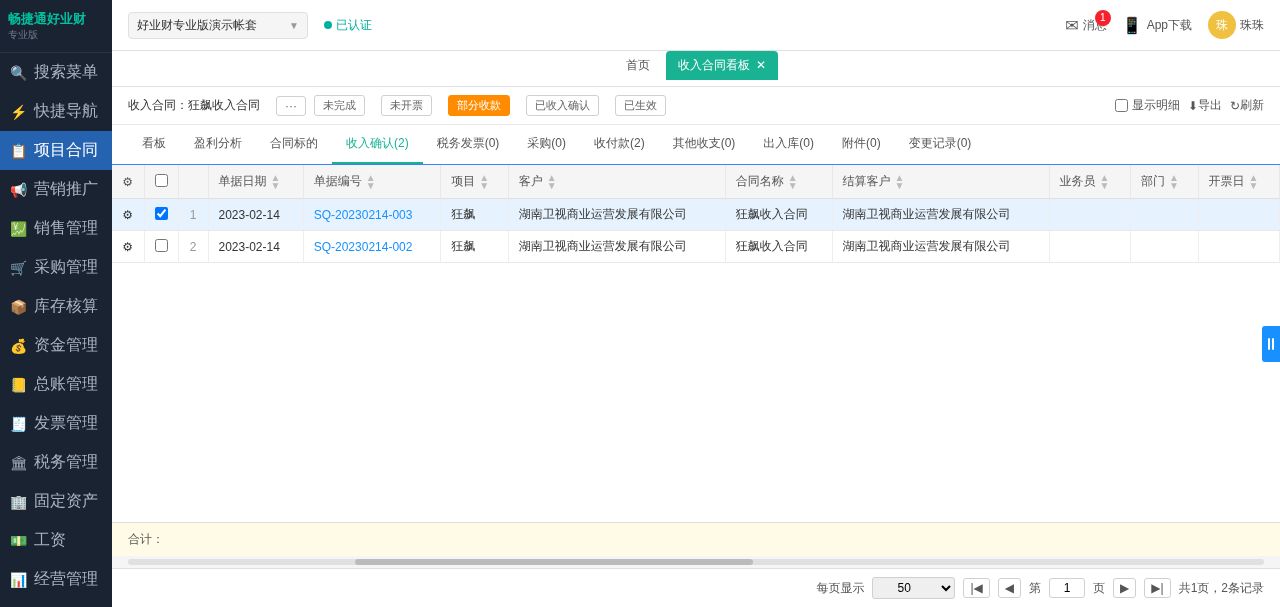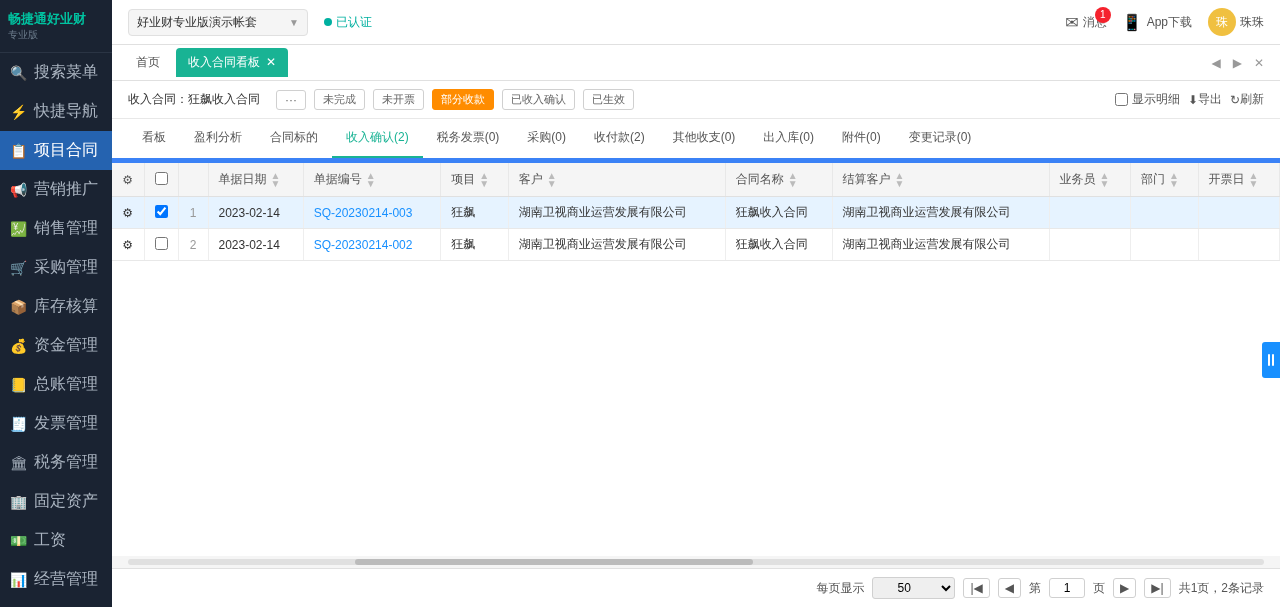--- a/index.html
+++ b/index.html
@@ -12,54 +12,54 @@
     .sidebar-logo-sub { color: #6a7a8a; font-size: 10px; }
     .sidebar-item { display: flex; align-items: center; padding: 9px 10px; cursor: pointer; color: #aab4c0; position: relative; }
     .sidebar-item.active { background: #2563b0; color: #fff; }
     .sidebar-item-icon { width: 18px; margin-right: 6px; text-align: center; font-size: 14px; }
     .sidebar-item-label { font-size: 16px; }
 
     
     .main { flex: 1; display: flex; flex-direction: column; background: #f0f2f5; overflow: hidden; }
 
     
-    .topbar { background: #fff; display: flex; align-items: center; padding: 0 16px; height: 45px; border-bottom: 1px solid #e0e0e0; flex-shrink: 0; }
+    .topbar { background: #fff; display: flex; align-items: center; padding: 0 16px; height: 51px; border-bottom: 1px solid #e0e0e0; flex-shrink: 0; }
     .topbar-selector { display: flex; align-items: center; background: #f5f5f5; border: 1px solid #e0e0e0; border-radius: 4px; padding: 4px 8px; cursor: pointer; margin-right: 16px; min-width: 180px; }
     .topbar-selector-text { color: #333; font-size: 12px; flex: 1; }
     .topbar-selector-arrow { color: #999; font-size: 10px; }
     .topbar-verified { color: #00b0a0; display: flex; align-items: center; font-size: 12px; }
     .topbar-verified-dot { width: 8px; height: 8px; background: #00b0a0; border-radius: 50%; margin-right: 4px; }
     .topbar-actions { margin-left: auto; display: flex; align-items: center; gap: 16px; }
     .topbar-action { display: flex; align-items: center; cursor: pointer; color: #555; font-size: 12px; position: relative; }
     .topbar-action-icon { font-size: 16px; margin-right: 4px; }
     .badge { background: #f5222d; color: #fff; border-radius: 50%; width: 16px; height: 16px; font-size: 10px; display: flex; align-items: center; justify-content: center; position: absolute; top: -6px; right: -4px; }
     .topbar-avatar { width: 28px; height: 28px; background: #f0c040; border-radius: 50%; display: flex; align-items: center; justify-content: center; font-size: 12px; color: #fff; margin-right: 4px; }
 
     
-    .tabbar { background: #fff; display: flex; align-items: center; padding: 0 12px; height: 36px; border-bottom: 1px solid #e0e0e0; flex-shrink: 0; gap: 4px; }
+    .tabbar { background: #fff; display: flex; align-items: center; padding: 0 12px; height: 36px; border-bottom: 1px solid #e0e0e0; flex-shrink: 0; gap: 4px; flex-direction: column; }
     .tab-item { padding: 6px 12px; font-size: 12px; cursor: pointer; color: #555; border-radius: 4px 4px 0 0; }
     .tab-active { background: #19b394; color: #fff; border-radius: 4px 4px 0 0; }
     .tab-close { margin-left: 6px; cursor: pointer; }
     .tabbar-nav { margin-left: auto; display: flex; gap: 4px; }
     .tabbar-nav-btn { cursor: pointer; color: #999; padding: 2px 4px; }
 
     
     .page-header { background: #fff; padding: 8px 16px; display: flex; align-items: center; border-bottom: 1px solid #e8e8e8; flex-shrink: 0; }
     .page-header-title { font-size: 13px; color: #333; margin-right: 16px; }
     .page-header-title span { color: #333; font-family: Liberation Mono, monospace; }
     .header-more-btn { background: none; border: 1px solid #d0d0d0; border-radius: 3px; padding: 2px 8px; cursor: pointer; color: #666; margin-right: 8px; }
     .status-btn { border: 1px solid #d0d0d0; border-radius: 3px; padding: 2px 8px; cursor: pointer; font-size: 11px; margin-right: 4px; color: #666; background: #fff; }
     .status-btn.active { background: #ff8c00; color: #fff; border-color: #ff8c00; }
     .header-right { margin-left: auto; display: flex; align-items: center; gap: 8px; }
     .header-right-btn { display: flex; align-items: center; cursor: pointer; color: #555; font-size: 12px; background: none; border: none; }
     .checkbox-label { display: flex; align-items: center; font-size: 12px; color: #555; cursor: pointer; }
     .checkbox-label input { margin-right: 4px; }
 
     
-    .subtabs { background: #fff; padding: 0 16px; display: flex; align-items: center; border-bottom: 5px solid #3b82f6; flex-shrink: 0; }
+    .subtabs { background: #fff; padding: 0 16px; display: flex; align-items: center; border-bottom: 1px solid #3b82f6; flex-shrink: 0; }
     .subtab { padding: 10px 14px; font-size: 12px; cursor: pointer; color: #555; border-bottom: 2px solid transparent; }
     .subtab.active { color: #19b394; border-bottom: 2px solid #19b394; }
 
     
     .table-area { flex: 1; overflow: auto; background: #fff; margin: 0; position: relative; }
     table { width: 100%; border-collapse: collapse; }
     thead th { background: #f5f5f5; color: #555; font-weight: normal; padding: 8px 10px; border-bottom: 1px solid #e0e0e0; border-right: 1px solid #e8e8e8; white-space: nowrap; font-size: 12px; position: sticky; top: 0; z-index: 2; }
     tbody td { padding: 7px 10px; border-bottom: 1px solid #e8e8e8; border-right: 1px solid #eee; color: #333; font-size: 12px; white-space: nowrap; }
     tbody tr.selected { background: #e6f3ff; }
     .link { color: #1890ff; cursor: pointer; text-decoration: none; }
@@ -203,21 +203,21 @@
       <span class="tabbar-nav-btn">▶</span>
       <span class="tabbar-nav-btn">✕</span>
     </div>
   </div>
 
   <div class="page-header">
     <span class="page-header-title">
       <span>收入合同：</span><span>狂飙收入合同</span>
     </span>
     <button class="header-more-btn">···</button>
-    <div id="status-buttons-container" style="display: flex; gap: 4px;">
+    <div id="status-buttons-container" style="display: flex; gap: 12px;">
         <button class="status-btn">未完成</button>
         <button class="status-btn">未开票</button>
         <button class="status-btn active">部分收款</button>
         <button class="status-btn">已收入确认</button>
         <button class="status-btn">已生效</button>
       </div>
     <div class="header-right">
       <label class="checkbox-label">
         <input type="checkbox" style="">
         <span>显示明细</span>
@@ -344,20 +344,23 @@
         </tbody>
     </table>
     <div class="right-panel-btn">
       <svg width="10" height="20" viewBox="0 0 10 20">
         <rect x="2" y="4" width="2" height="12" fill="white" rx="1"></rect>
         <rect x="6" y="4" width="2" height="12" fill="white" rx="1"></rect>
       </svg>
     </div>
   </div>
 
+  <div class="total-row">
+    <span>合计：</span>
+  </div>
 
   <div class="scrollbar-area">
     <div class="scrollbar-track">
       <div class="scrollbar-thumb"></div>
     </div>
   </div>
 
   <div class="pagination">
     <span class="pagination-label">每页显示</span>
     <select class="pagination-select" id="per-page-select"><option value="10">10</option><option value="20">20</option><option value="50" selected="">50</option><option value="100">100</option></select>

